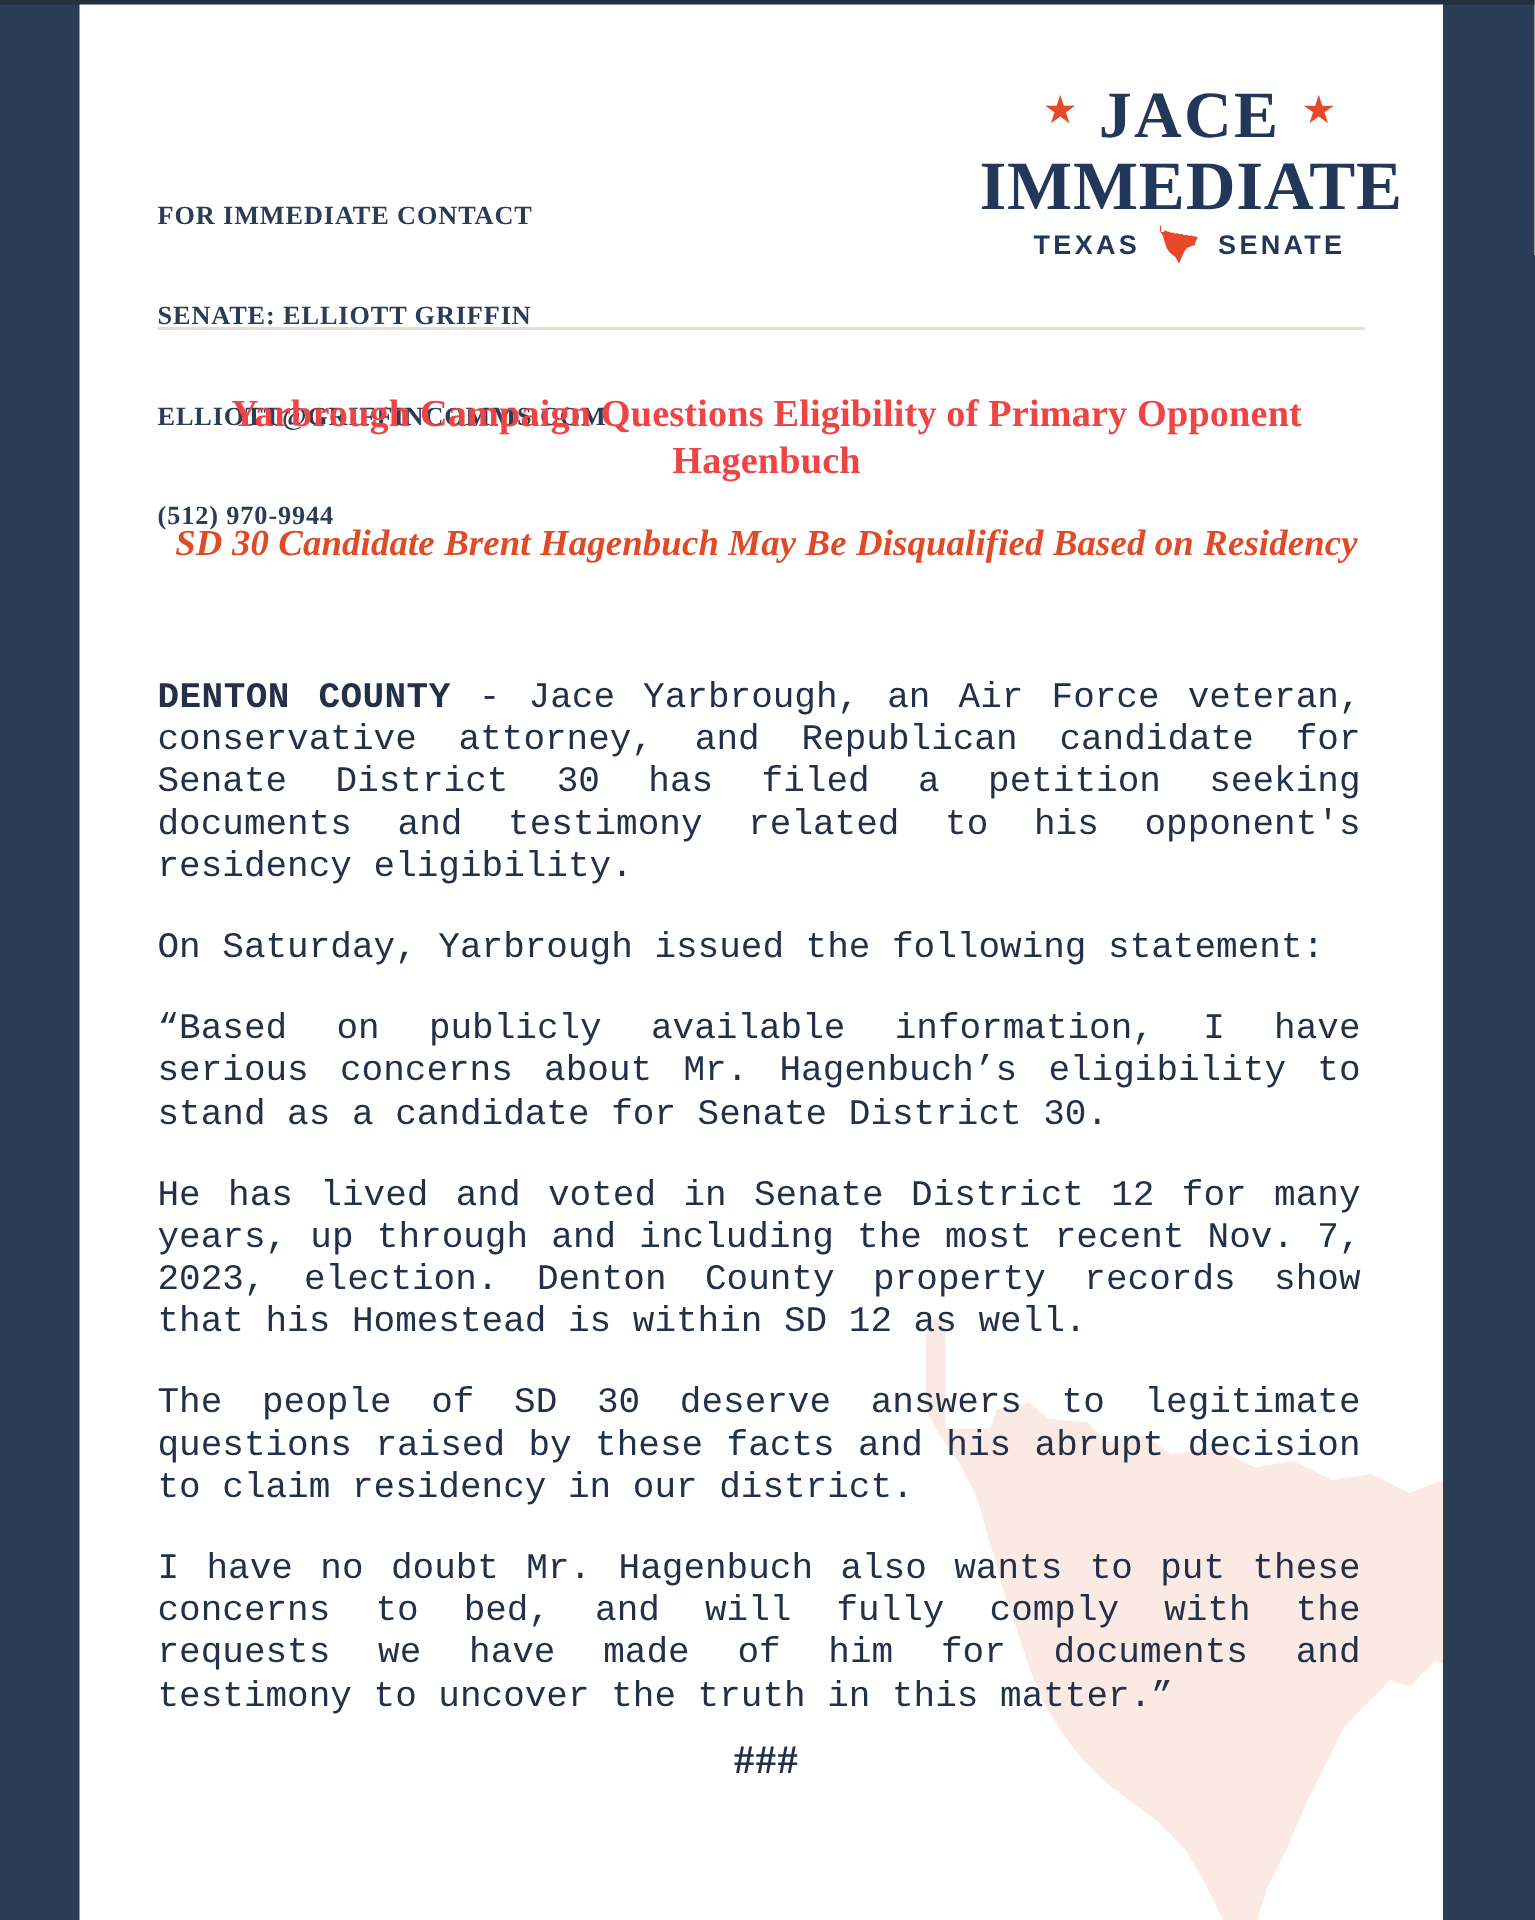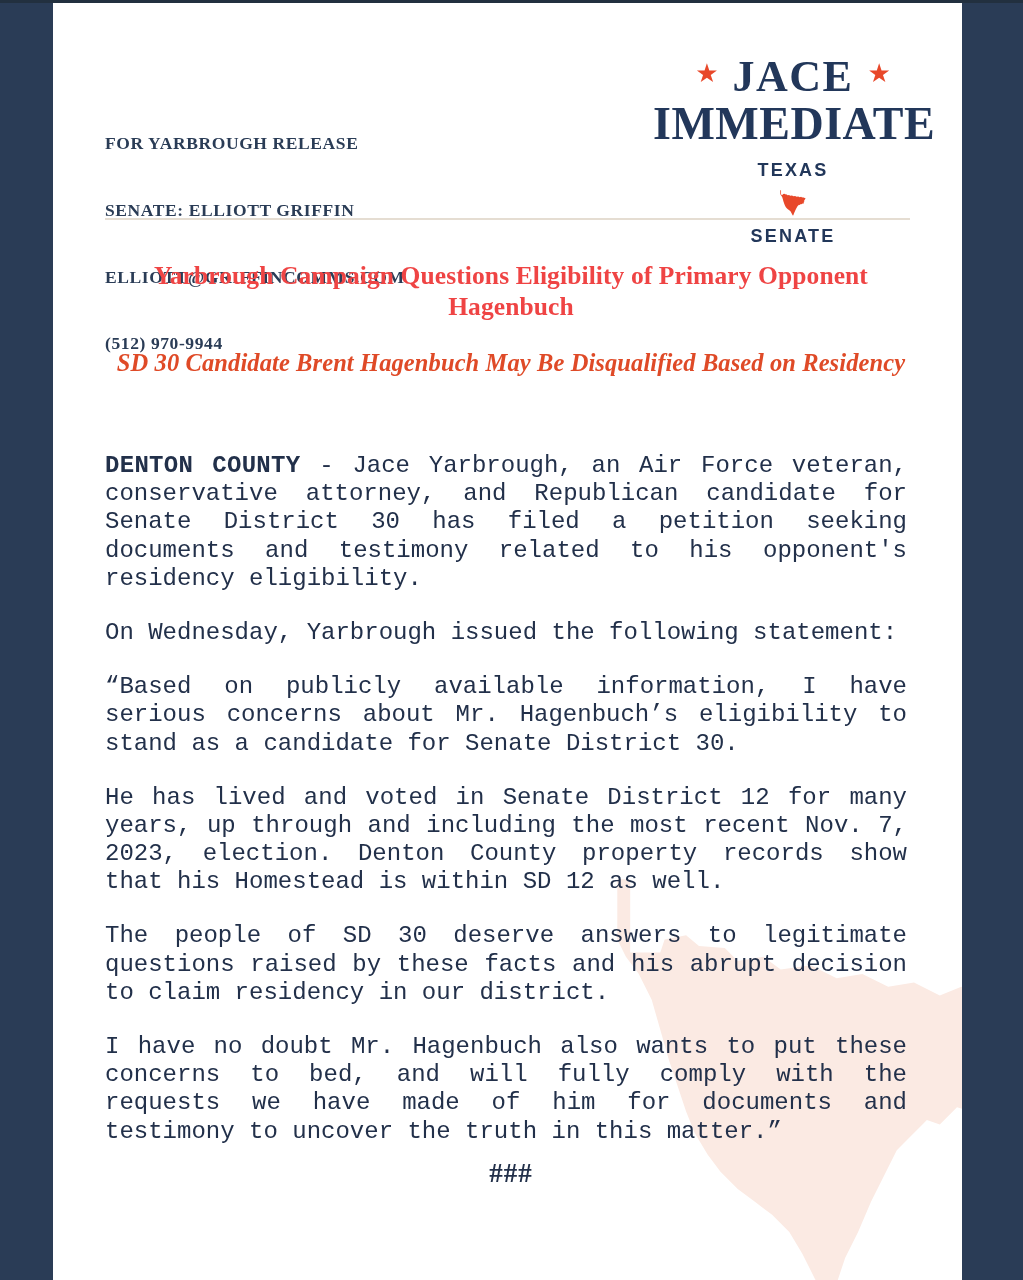--- a/index.html
+++ b/index.html
@@ -131,22 +131,21 @@
     color: #22375a;
     line-height: 1.02;
     margin-top: 2px;
     white-space: nowrap;
   }
   .logo-row3 {
     display: flex;
     align-items: center;
     justify-content: center;
     gap: 11px;
-    margin-top: 13px;
-    flex-direction: column;
+    margin-top: 2px;
   }
   .logo-sub {
     font-family: "Liberation Sans", sans-serif;
     font-weight: bold;
     font-size: 18px;
     letter-spacing: 2.2px;
     color: #22375a;
     line-height: 1;
   }
   .logo-tx-icon { width: 30px; height: 26px; display:block; }
@@ -246,21 +245,21 @@
           L82,166 L74,158 L66,152 L58,146 L50,138 L44,130 L38,120 L34,110 L30,98
           L26,86 L22,72 L18,58 L12,46 L6,38 L2,30 L2,2 Z"></path>
       </svg>
     </div>
 
     <div class="content">
 
       <div class="header">
 
         <div class="contact-block">
-          <span class="contact-line">FOR YARBROUGH RELEASE</span>
+          <span class="contact-line">FOR IMMEDIATE CONTACT</span>
           <span class="contact-line">SENATE: ELLIOTT GRIFFIN</span>
           <span class="contact-line">ELLIOTT@GRIFFINCOMMS.COM</span>
           <span class="contact-line">(512) 970-9944</span>
         </div>
 
         <div class="logo">
           <div class="logo-row1">
             <span class="logo-star">★</span>
             <span class="logo-name1">JACE</span>
             <span class="logo-star">★</span>
@@ -284,21 +283,21 @@
         </div>
       </div>
 
       <div class="divider"></div>
 
       <div class="headline">Yarbrough Campaign Questions Eligibility of Primary Opponent Hagenbuch</div>
       <div class="subheadline">SD 30 Candidate Brent Hagenbuch May Be Disqualified Based on Residency</div>
 
       <div class="body-copy">
         <p class="para"><span class="dateline">DENTON COUNTY</span><span> - Jace Yarbrough, an Air Force veteran, conservative attorney, and Republican candidate for Senate District 30 has filed a petition seeking documents and testimony related to his opponent's residency eligibility.</span></p>
-        <p class="para">On Wednesday, Yarbrough issued the following statement:</p>
+        <p class="para">On Saturday, Yarbrough issued the following statement:</p>
         <p class="para">“Based on publicly available information, I have serious concerns about Mr. Hagenbuch’s eligibility to stand as a candidate for Senate District 30.</p>
         <p class="para">He has lived and voted in Senate District 12 for many years, up through and including the most recent Nov. 7, 2023, election. Denton County property records show that his Homestead is within SD 12 as well.</p>
         <p class="para">The people of SD 30 deserve answers to legitimate questions raised by these facts and his abrupt decision to claim residency in our district.</p>
         <p class="para">I have no doubt Mr. Hagenbuch also wants to put these concerns to bed, and will fully comply with the requests we have made of him for documents and testimony to uncover the truth in this matter.”</p>
       </div>
 
       <div class="endmark">###</div>
 
     </div>
   </div>

